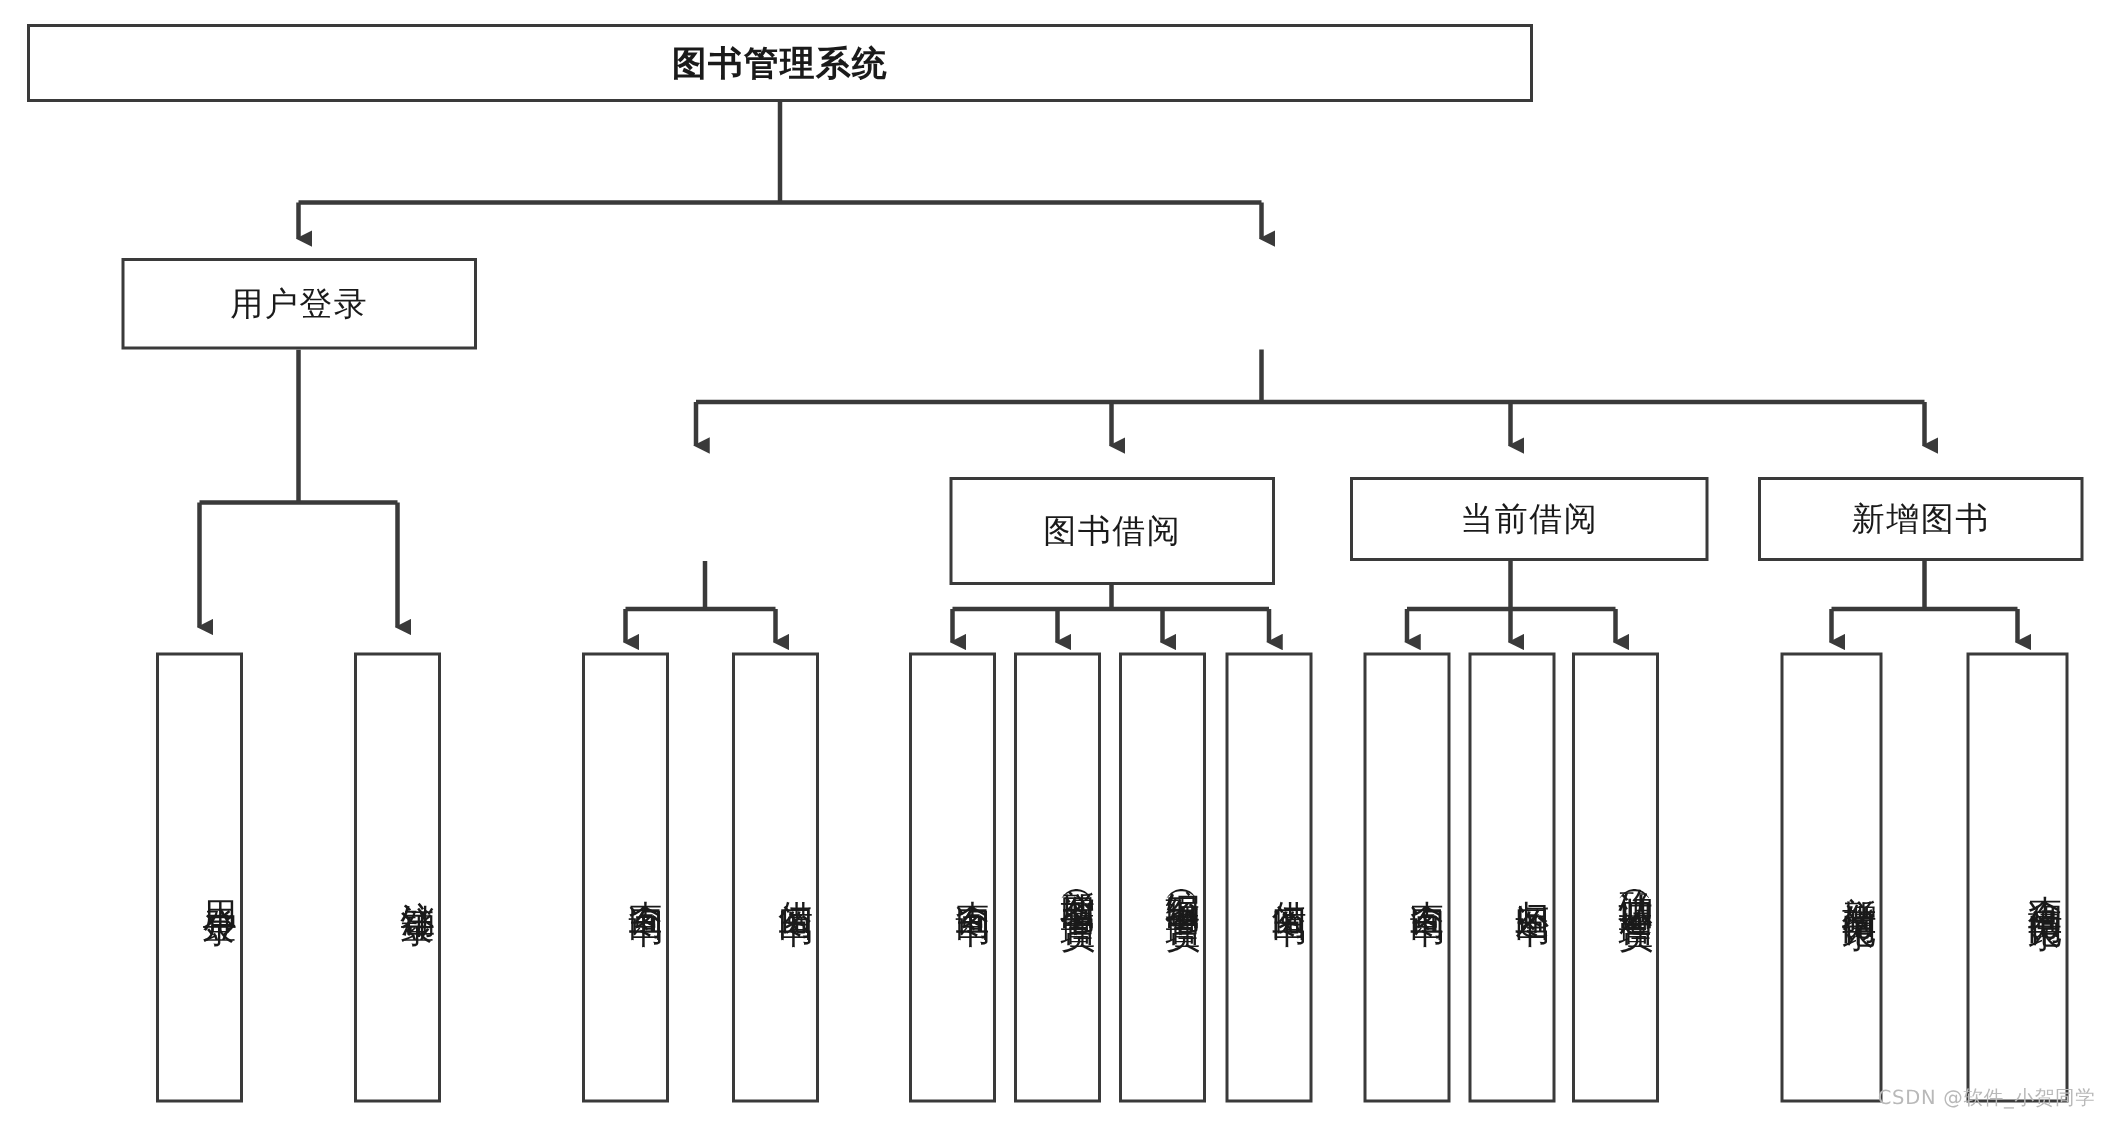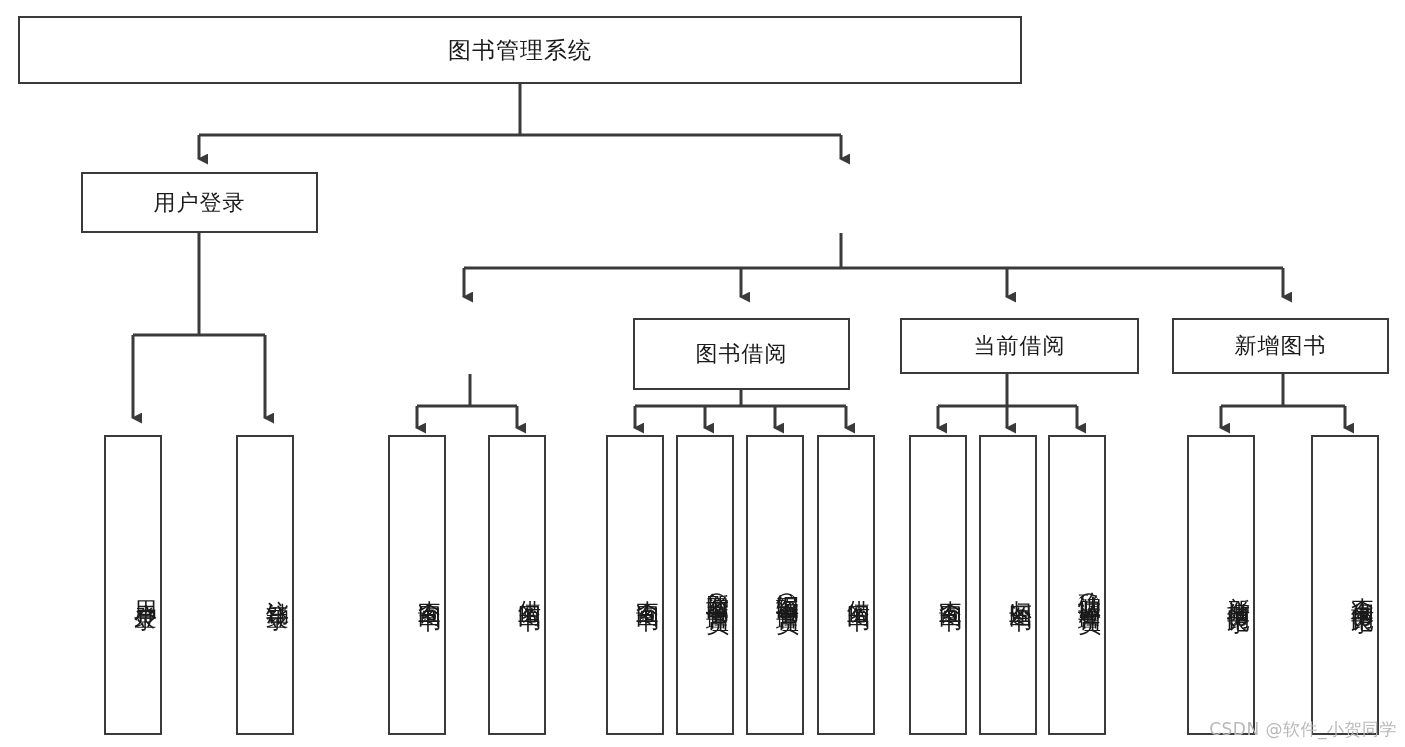--- a/index.html
+++ b/index.html
@@ -46,21 +46,21 @@
     align-items:flex-start;
     justify-content:center;
     padding-top:6px;
     white-space:normal;
     text-align:center;
   }
   .node.v.tall{padding-top:4px;}
   .watermark{
     position:absolute;
     right:8px;bottom:6px;
-    font-size:17px;
+    font-size:13px;
     color:#b9b9b9;
     letter-spacing:.5px;
     z-index:3;
     white-space:nowrap;
     font-family:"DejaVu Sans","Liberation Sans",sans-serif;
     text-align:center;
   }
 </style>
 </head>
 <body>
@@ -111,21 +111,21 @@
       <path d="M 1007 406 L 1007 428" marker-end="url(#arrow)"></path>
       <path d="M 1077 406 L 1077 428" marker-end="url(#arrow)"></path>
 
       <path d="M 1283 374 L 1283 406"></path>
       <path d="M 1221 406 L 1345 406"></path>
       <path d="M 1221 406 L 1221 428" marker-end="url(#arrow)"></path>
       <path d="M 1345 406 L 1345 428" marker-end="url(#arrow)"></path>
     </g>
   </svg>
 
-  <div class="node h root" style="left:18px;top:16px;width:1004px;height:68px;">图书管理系统</div>
+  <div class="node h root" style="left:18px;top:16px;width:1004px;height:52px;font-weight:bold;">图书管理系统</div>
 
   <div class="node h" style="left:81px;top:172px;width:237px;height:61px;">用户登录</div>
 
   <div class="node h" style="left:633px;top:318px;width:217px;height:72px;">图书借阅</div>
   <div class="node h" style="left:900px;top:318px;width:239px;height:56px;">当前借阅</div>
   <div class="node h" style="left:1172px;top:318px;width:217px;height:56px;">新增图书</div>
 
   <div class="node v" style="left:104px;top:435px;width:58px;height:300px;">用户登录</div>
   <div class="node v" style="left:236px;top:435px;width:58px;height:300px;">注销登录</div>
 

